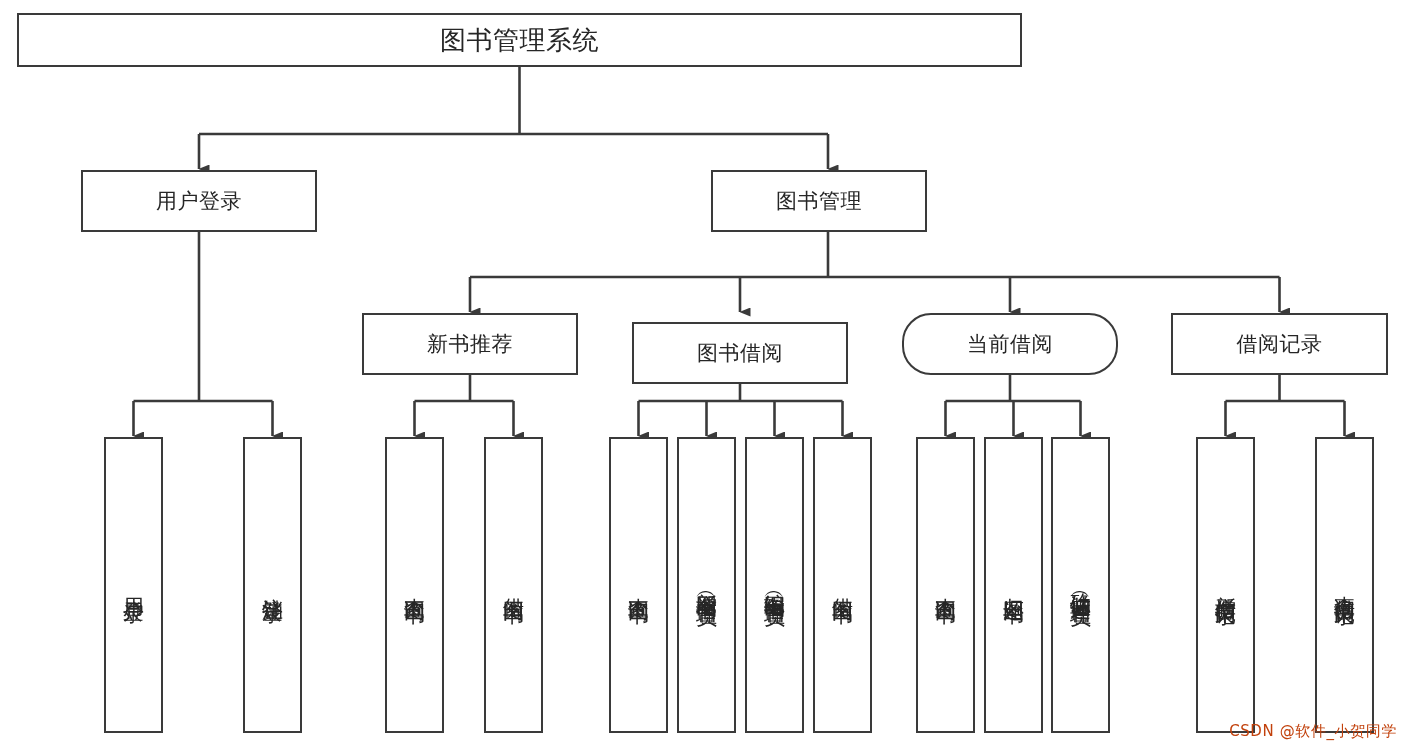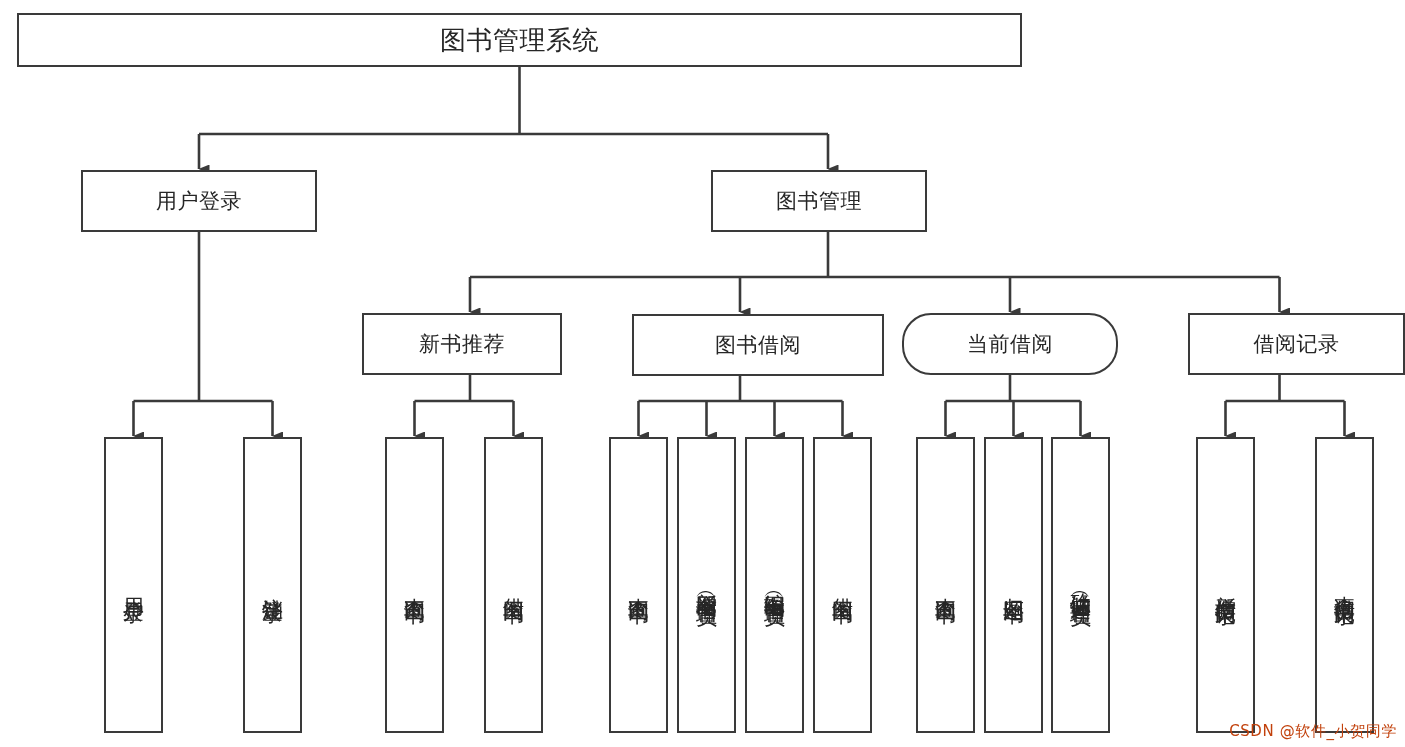--- a/index.html
+++ b/index.html
@@ -128,30 +128,30 @@
     <span class="label">图书管理系统</span>
   </div>
 
   <div class="node horiz" style="left: 81px; top: 170px; width: 236px; height: 62px;">
     <span class="label">用户登录</span>
   </div>
   <div class="node horiz" style="left: 711px; top: 170px; width: 216px; height: 62px;">
     <span class="label">图书管理</span>
   </div>
 
-  <div class="node horiz" style="left: 362px; top: 313px; width: 200px; height: 62px;">
+  <div class="node horiz" style="left: 362px; top: 313px; width: 216px; height: 62px;">
     <span class="label">新书推荐</span>
   </div>
-  <div class="node horiz" style="left: 632px; top: 314px; width: 252px; height: 62px;">
+  <div class="node horiz" style="left: 632px; top: 322px; width: 216px; height: 62px;">
     <span class="label">图书借阅</span>
   </div>
   <div class="node horiz" style="left: 902px; top: 313px; width: 216px; height: 62px; border-radius: 29px;">
     <span class="label">当前借阅</span>
   </div>
-  <div class="node horiz" style="left: 1171px; top: 313px; width: 217px; height: 62px; margin-left: 17px;">
+  <div class="node horiz" style="left: 1171px; top: 313px; width: 217px; height: 62px;">
     <span class="label">借阅记录</span>
   </div>
 
   <div class="node vert" style="left: 104px; top: 437px; width: 59px; height: 296px;">
     <span class="label">用户登录</span>
   </div>
   <div class="node vert" style="left: 243px; top: 437px; width: 59px; height: 296px;">
     <span class="label">注销登录</span>
   </div>
 

